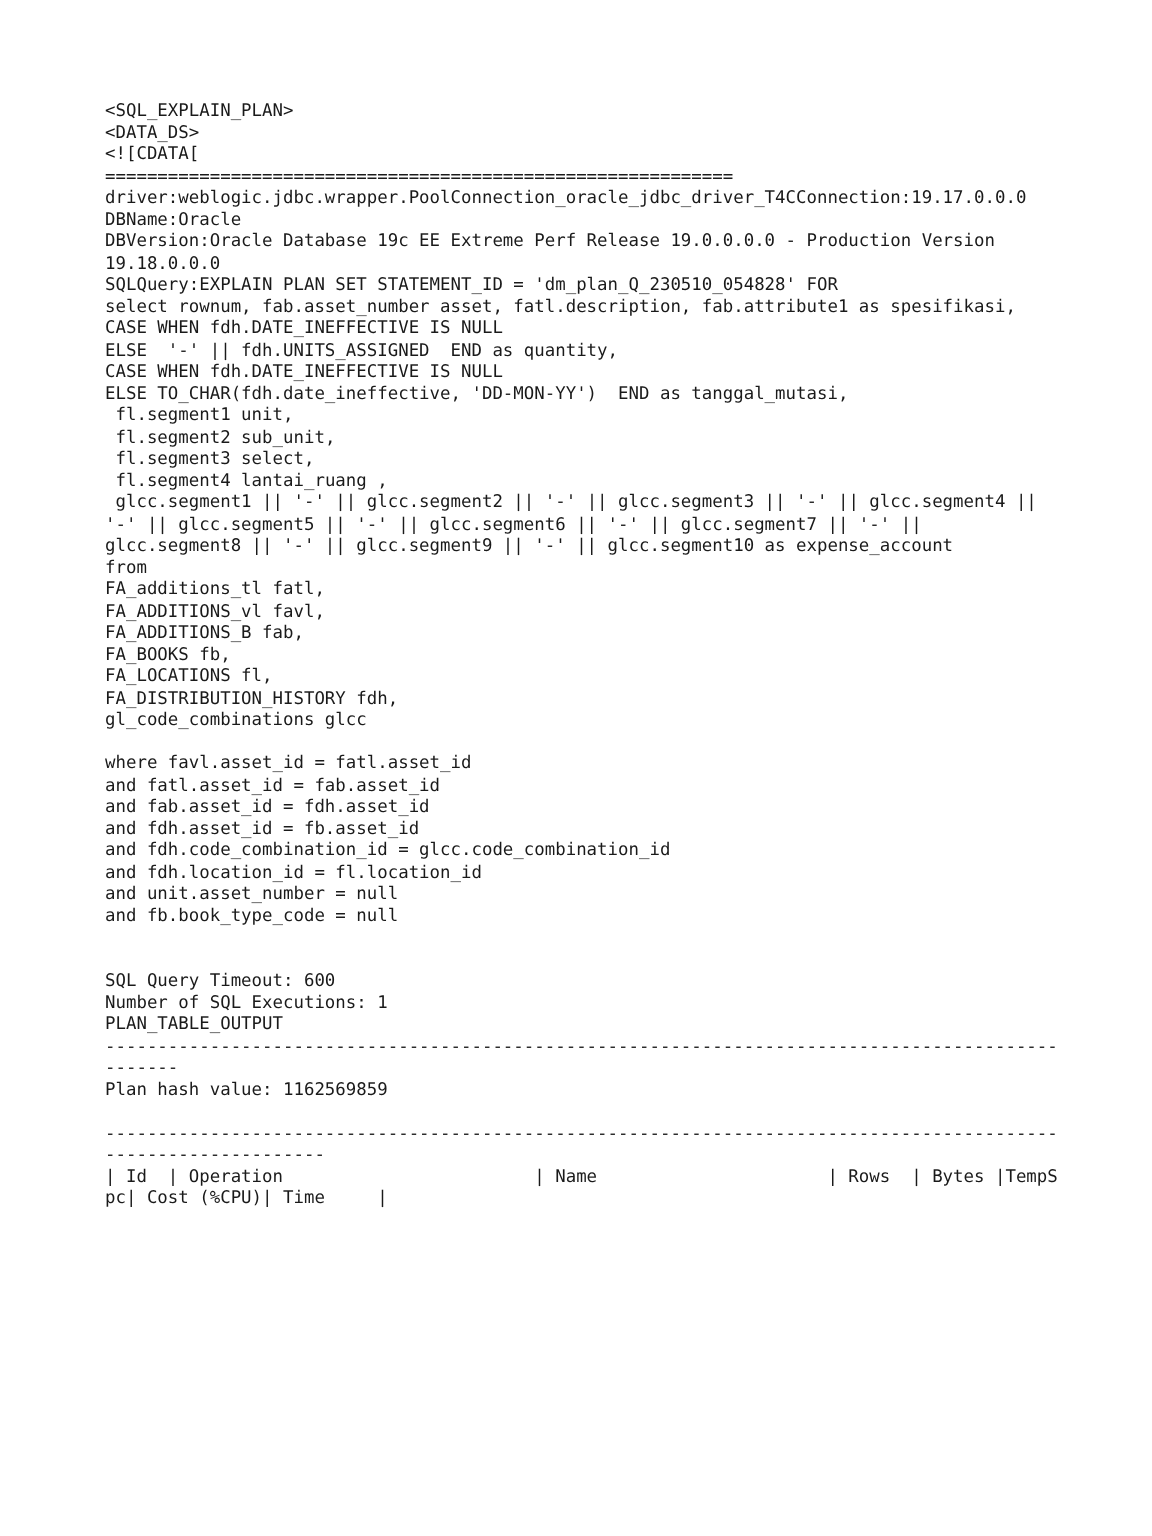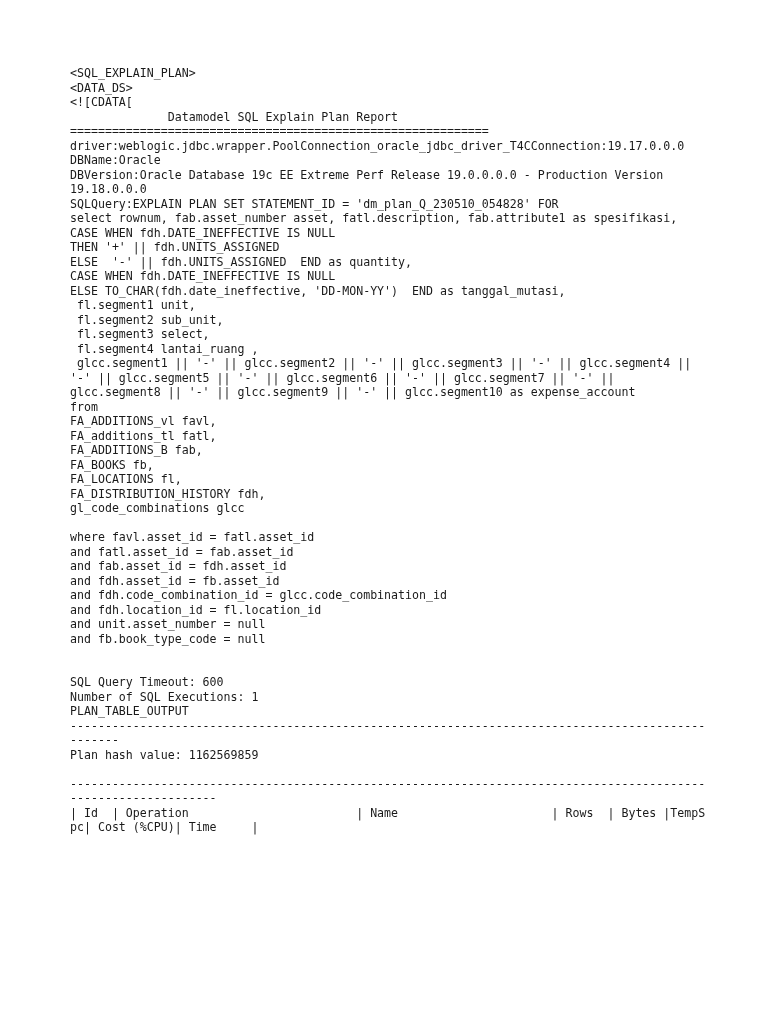--- a/index.html
+++ b/index.html
@@ -52,42 +52,40 @@
 </style>
 </head>
 <body>
 
 <div id="page">
   <div id="report-body">
 
     <div class="line">&lt;SQL_EXPLAIN_PLAN&gt;</div>
     <div class="line">&lt;DATA_DS&gt;</div>
     <div class="line">&lt;![CDATA[</div>
-    <div class="line">              Datamodel SQL Explain Plan Report</div>
     <div class="line rule">============================================================</div>
     <div class="line">driver:weblogic.jdbc.wrapper.PoolConnection_oracle_jdbc_driver_T4CConnection:19.17.0.0.0</div>
     <div class="line">DBName:Oracle</div>
     <div class="line">DBVersion:Oracle Database 19c EE Extreme Perf Release 19.0.0.0.0 - Production Version 19.18.0.0.0</div>
     <div class="line">SQLQuery:EXPLAIN PLAN SET STATEMENT_ID = 'dm_plan_Q_230510_054828' FOR</div>
 
     <div id="sql-lines">
         <div class="line">select rownum, fab.asset_number asset, fatl.description, fab.attribute1 as spesifikasi,</div>
         <div class="line">CASE WHEN fdh.DATE_INEFFECTIVE IS NULL</div>
-        <div class="line">THEN '+' || fdh.UNITS_ASSIGNED</div>
         <div class="line">ELSE  '-' || fdh.UNITS_ASSIGNED  END as quantity,</div>
         <div class="line">CASE WHEN fdh.DATE_INEFFECTIVE IS NULL</div>
         <div class="line">ELSE TO_CHAR(fdh.date_ineffective, 'DD-MON-YY')  END as tanggal_mutasi,</div>
         <div class="line"> fl.segment1 unit,</div>
         <div class="line"> fl.segment2 sub_unit,</div>
         <div class="line"> fl.segment3 select,</div>
         <div class="line"> fl.segment4 lantai_ruang ,</div>
         <div class="line"> glcc.segment1 || '-' || glcc.segment2 || '-' || glcc.segment3 || '-' || glcc.segment4 || '-' || glcc.segment5 || '-' || glcc.segment6 || '-' || glcc.segment7 || '-' || glcc.segment8 || '-' || glcc.segment9 || '-' || glcc.segment10 as expense_account</div>
         <div class="line">from</div>
+        <div class="line">FA_additions_tl fatl,</div>
         <div class="line">FA_ADDITIONS_vl favl,</div>
-        <div class="line">FA_additions_tl fatl,</div>
         <div class="line">FA_ADDITIONS_B fab,</div>
         <div class="line">FA_BOOKS fb,</div>
         <div class="line">FA_LOCATIONS fl,</div>
         <div class="line">FA_DISTRIBUTION_HISTORY fdh,</div>
         <div class="line">gl_code_combinations glcc</div>
         <div class="line blank">&nbsp;</div>
         <div class="line">where favl.asset_id = fatl.asset_id</div>
         <div class="line">and fatl.asset_id = fab.asset_id</div>
         <div class="line">and fab.asset_id = fdh.asset_id</div>
         <div class="line">and fdh.asset_id = fb.asset_id</div>

